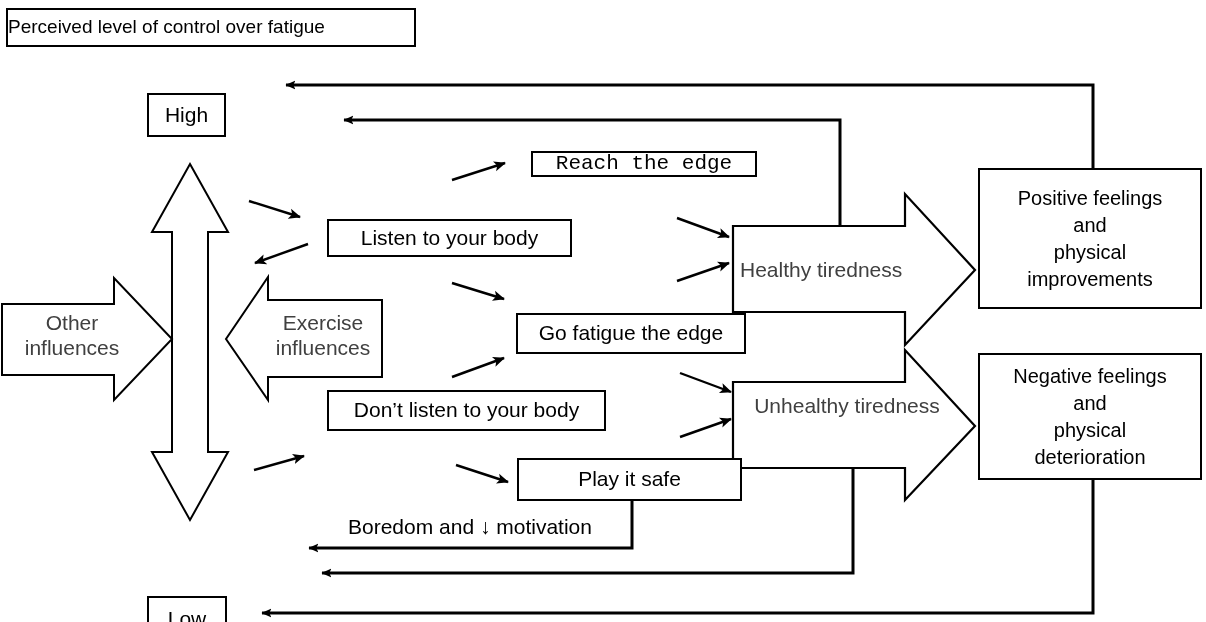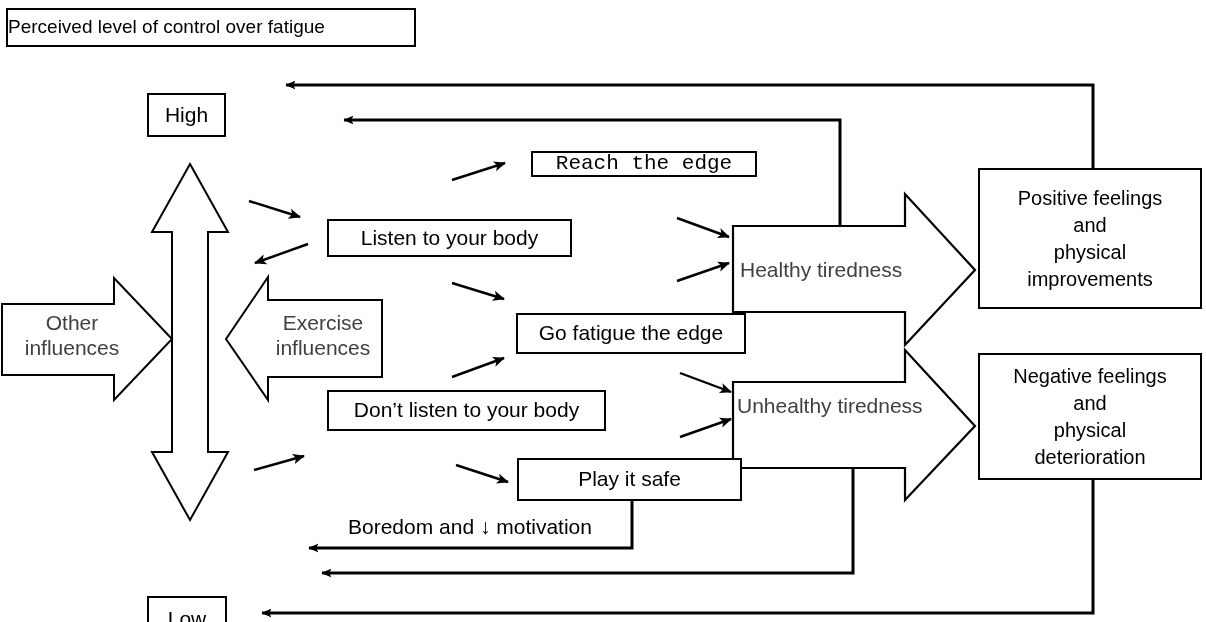--- a/index.html
+++ b/index.html
@@ -199,21 +199,21 @@
   </div>
 
   <div class="node-box" style="left:517px; top:458px; width:225px; height:43px;">
     <span>Play it safe</span>
   </div>
 
   <div class="arrow-text" style="left:740px; top:257px; width:200px; text-align:left;">
     <span>Healthy tiredness</span>
   </div>
 
-  <div class="arrow-text" style="left:737px; top:393px; width:220px; text-align:left;">
+  <div class="arrow-text" style="left:737px; top:393px; width:220px; text-align:center;">
     <span>Unhealthy tiredness</span>
   </div>
 
   <div class="node-box outcome-box" style="left:978px; top:168px; width:224px; height:141px; flex-direction:column;">
     <div>Positive feelings</div>
     <div>and</div>
     <div>physical</div>
     <div>improvements</div>
   </div>
 

